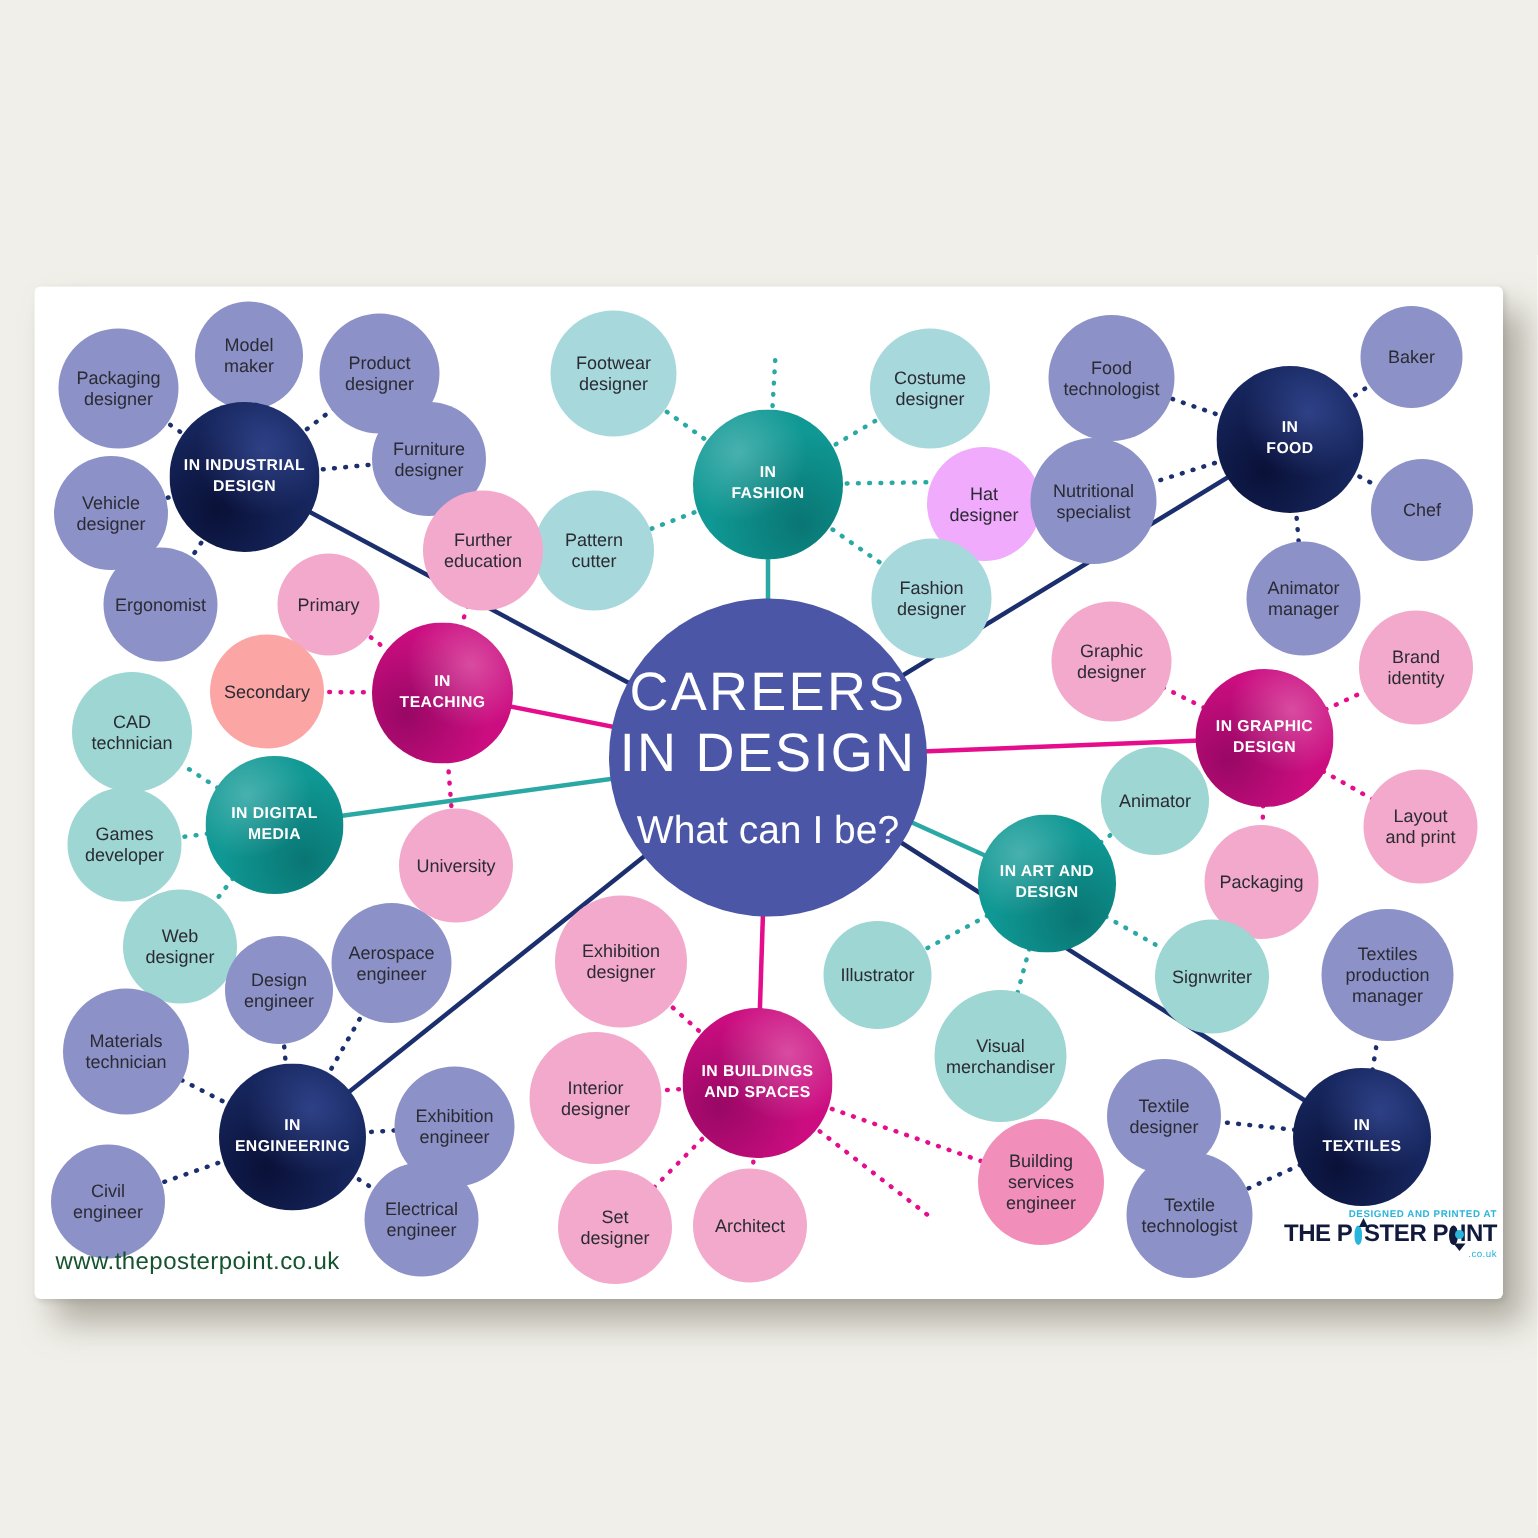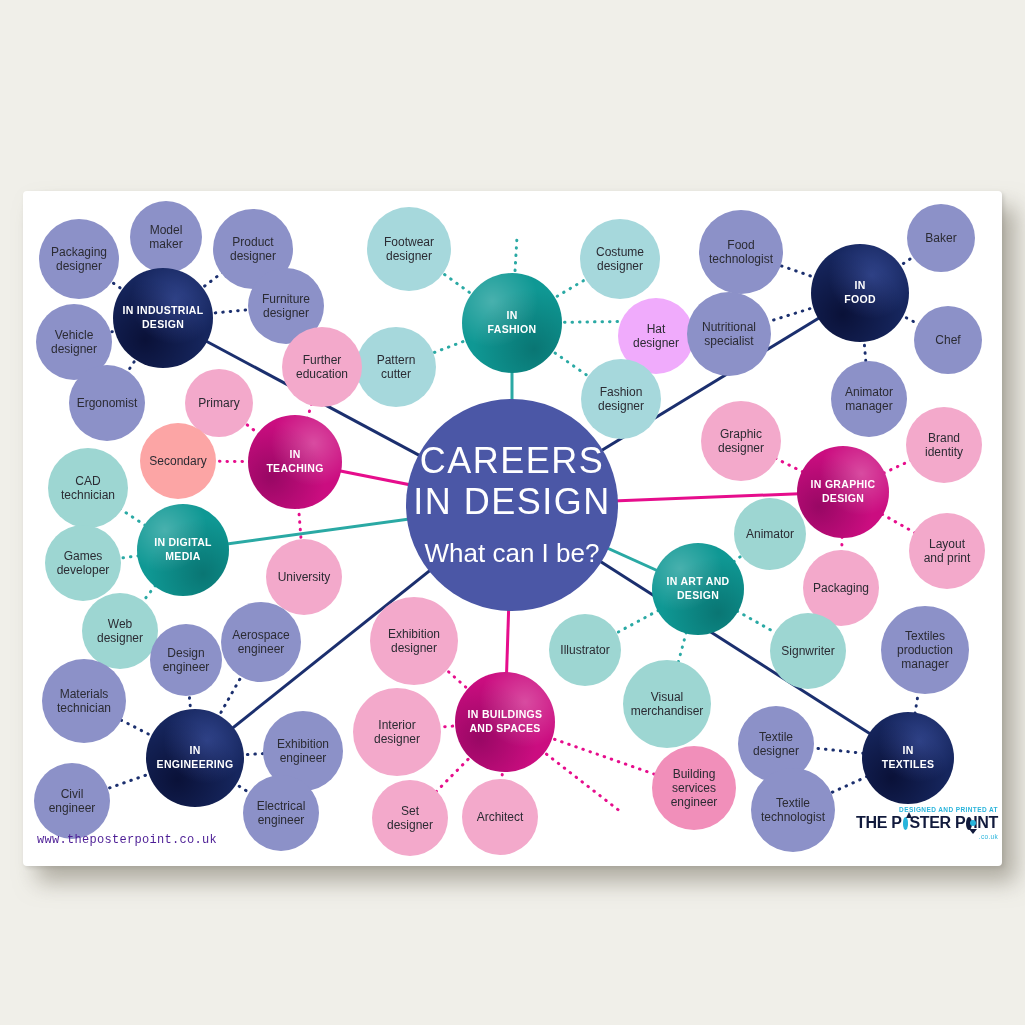--- a/index.html
+++ b/index.html
@@ -42,21 +42,21 @@
   }
   #center-circle{
     position:absolute;border-radius:50%;background:#4B57A6;z-index:4;
     display:flex;flex-direction:column;align-items:center;justify-content:center;
     text-align:center;color:#ffffff;
   }
   .center-title{font-size:36px;letter-spacing:1.5px;line-height:1.12;font-weight:normal;}
   .center-subtitle{font-size:26px;margin-top:16px;font-weight:normal;}
   .website{
     position:absolute;left:37px;top:833px;z-index:5;
-    font-size:12px;color:#4c1d95;letter-spacing:.3px;font-family:Liberation Mono, monospace;
+    font-size:16px;color:#14532d;letter-spacing:.3px;
   }
   .logo{position:absolute;left:856px;top:806px;width:142px;z-index:5;}
   .logo-credit{text-align:right;font-size:6.5px;font-weight:bold;color:#29B4DB;letter-spacing:.4px;margin-bottom:1px;}
   .logo-line{
     display:flex;align-items:center;justify-content:flex-end;
     color:#111A3C;font-weight:bold;font-size:16px;letter-spacing:-.3px;white-space:nowrap;
   }
   .drop-icon{display:inline-block;width:13px;height:13px;border-radius:50%;background:#29B4DB;position:relative;margin:0 1px;}
   .drop-icon::before{content:"";position:absolute;top:-5px;left:3px;width:0;height:0;
     border-left:3.5px solid transparent;border-right:3.5px solid transparent;border-bottom:6px solid #111A3C;}

